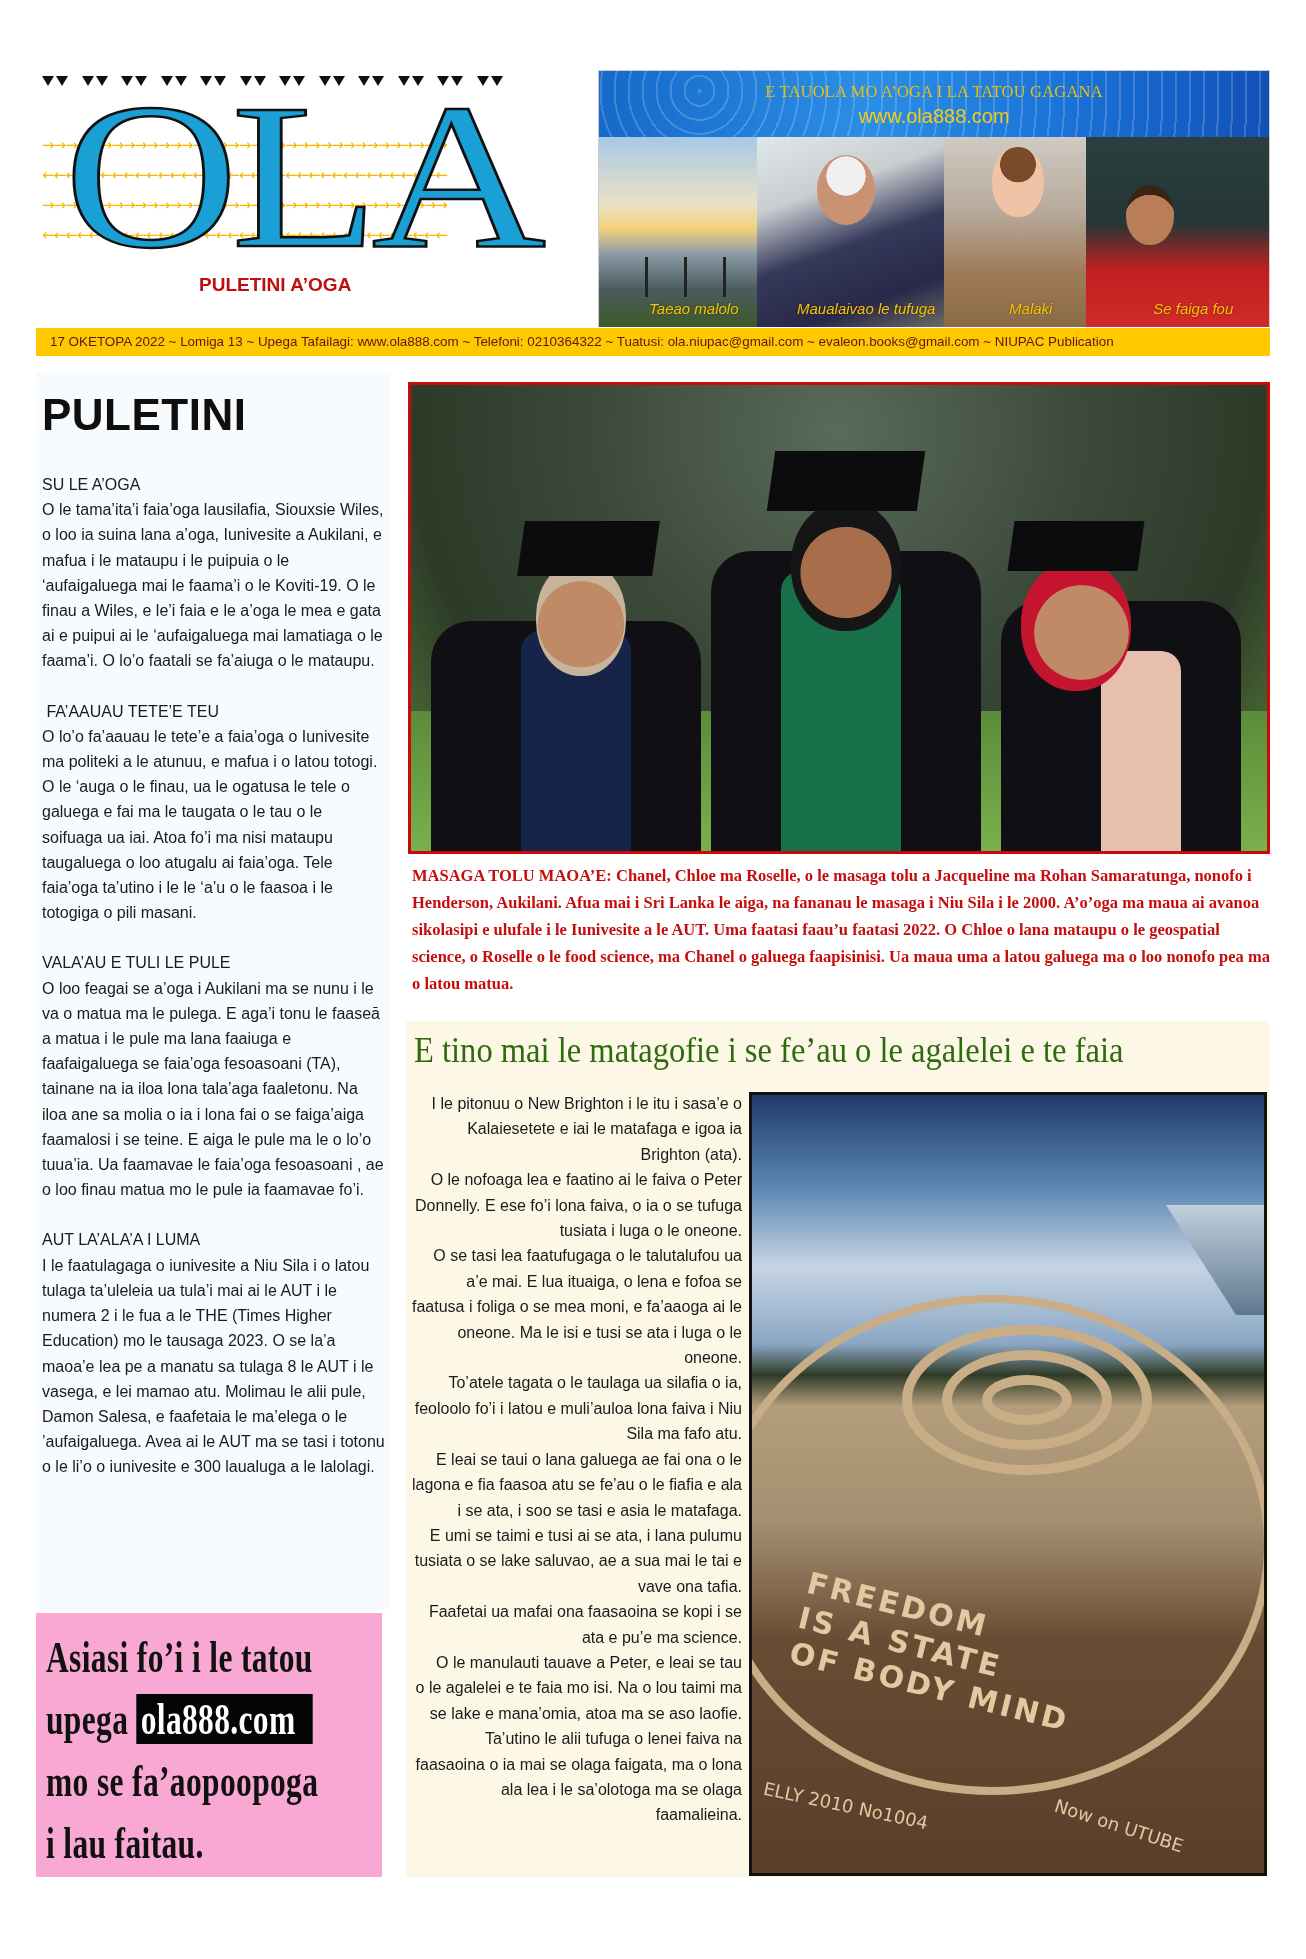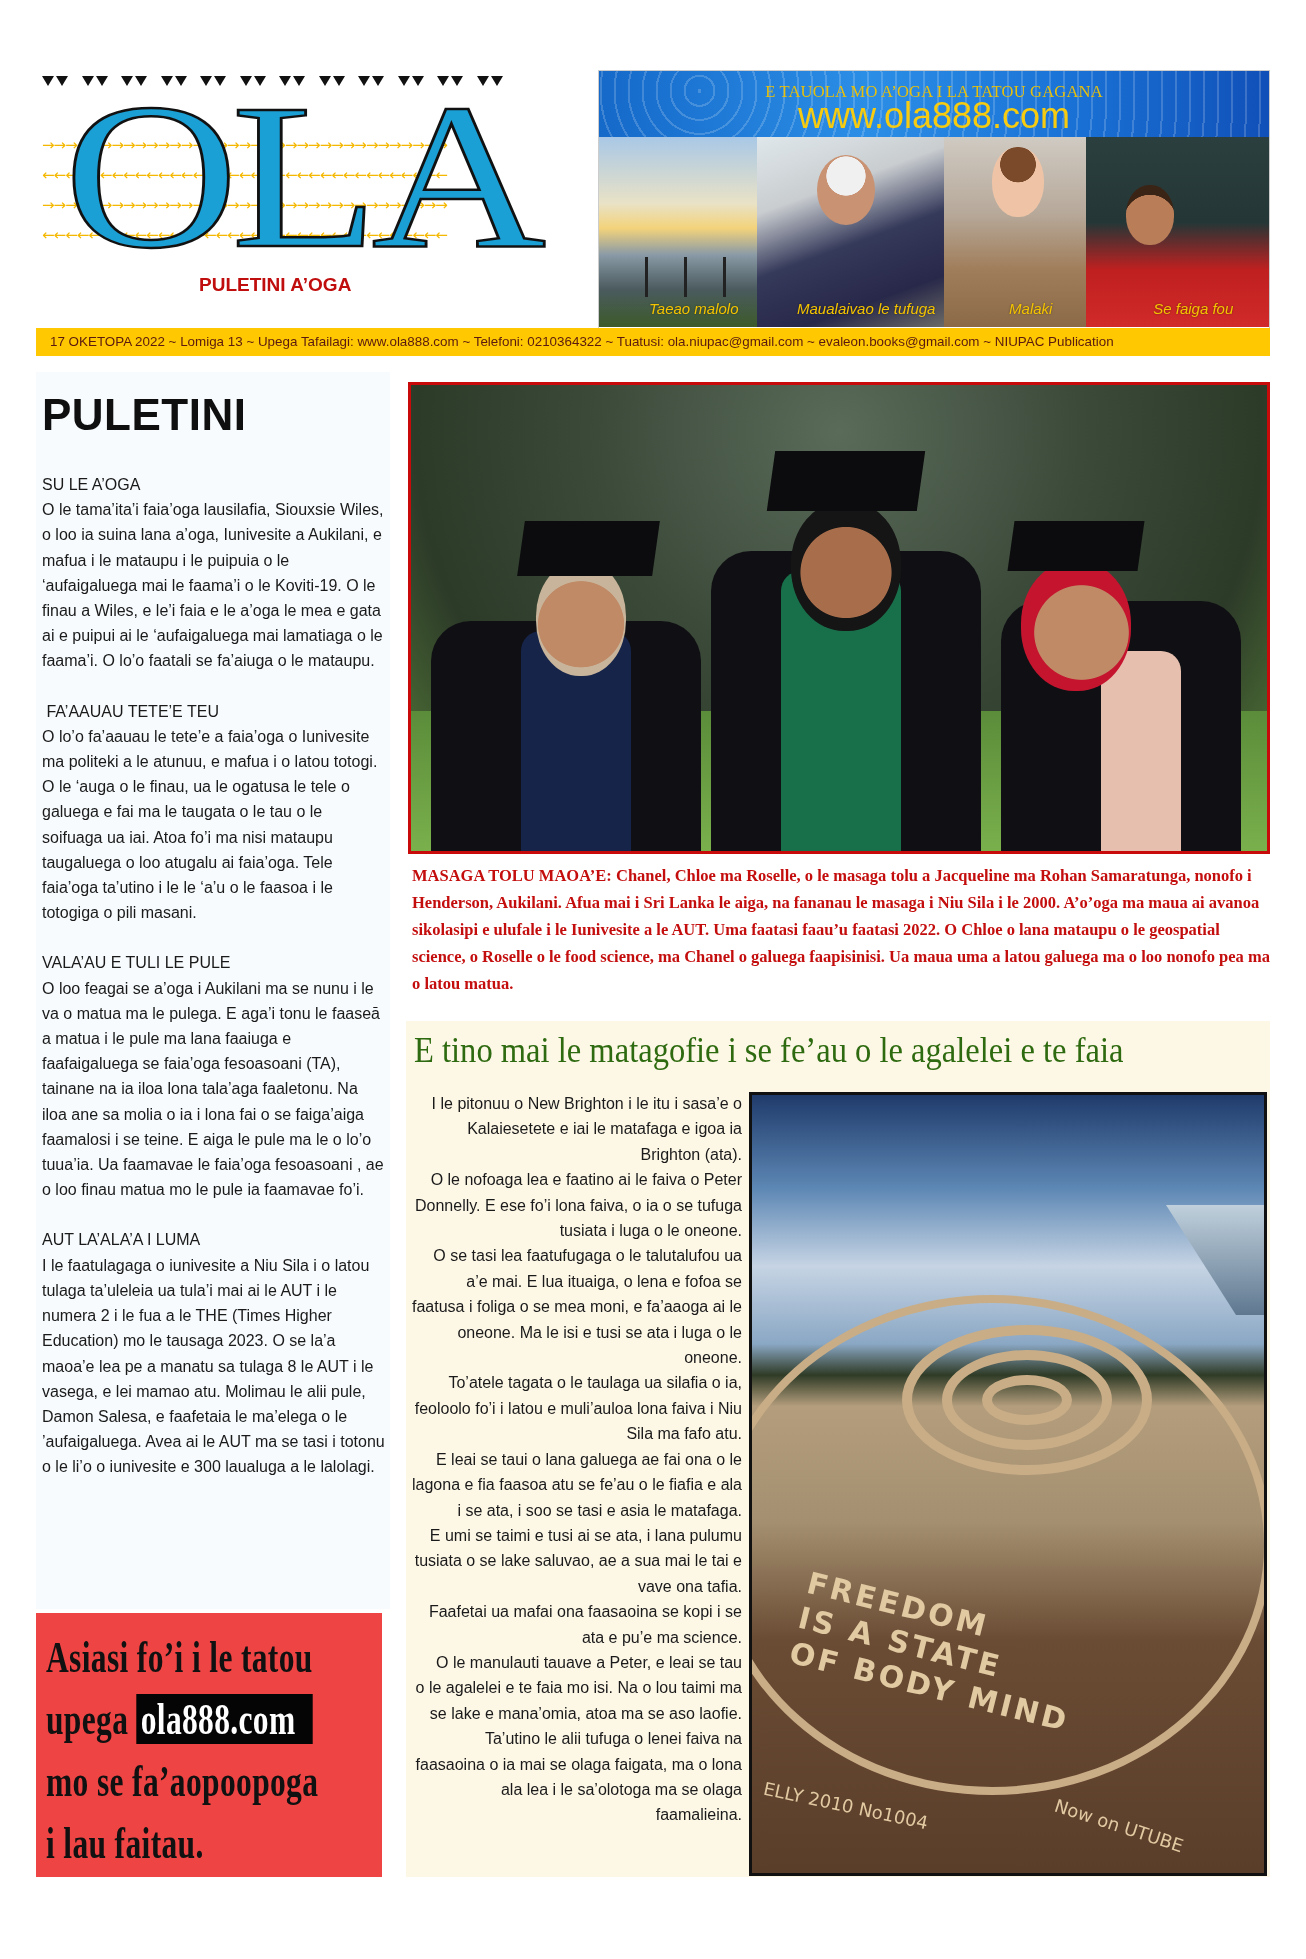--- a/index.html
+++ b/index.html
@@ -14,21 +14,21 @@
   .arrow-rows { position: absolute; left: 6px; top: 60px; width: 444px; }
   .arrow-row { color: #f5b800; font-size: 15px; line-height: 30px; letter-spacing: -1px; white-space: nowrap; overflow: hidden; font-family: "DejaVu Sans", sans-serif; }
   .logo { position: absolute; left: 28px; top: 26px; font-family: "Liberation Serif", serif; font-size: 208px; line-height: 160px; color: #1ba0d6; -webkit-text-stroke: 2.5px #111; letter-spacing: -6px; transform: scaleX(1.16); transform-origin: left top; }
   .subtitle { position: absolute; left: 163px; top: 204px; color: #c00d0d; font-weight: bold; font-size: 19px; }
 
   
   .banner { position: absolute; left: 598px; top: 70px; width: 672px; height: 265px; border: 1px solid #cccccc; overflow: hidden; }
   .banner-top { height: 66px; background: linear-gradient(90deg, #1569c9 0%, #2b8ee6 40%, #1a72d6 70%, #1050b8 100%); position: relative; text-align: center; }
   .banner-top::before { content: ""; position: absolute; inset: 0; background: repeating-radial-gradient(circle at 15% 30%, rgba(255,255,255,0.18) 0 2px, transparent 2px 14px); }
   .banner-tag { position: relative; padding-top: 11px; font-family: "Liberation Serif", serif; font-size: 16.5px; color: #e8c00c; letter-spacing: 0.2px; }
-  .banner-url { position: relative; font-size: 36px; color: #f7cc10; line-height: 28px; }
+  .banner-url { position: relative; font-size: 20px; color: #f7cc10; line-height: 28px; }
   .banner-photos { display: flex; height: 190px; }
   .photo { position: relative; height: 100%; overflow: hidden; }
   .photo-caption { position: absolute; bottom: 10px; left: 0; right: 0; text-align: center; font-style: italic; color: #f5c400; font-size: 15px; text-shadow: 0 0 2px rgba(0,0,0,0.45); padding-left: 32px; }
   .p1 { width: 158px; background: linear-gradient(180deg, #a9c8e6 0%, #e9e2c6 35%, #f3d37b 48%, #8a9aa6 62%, #4b5b5f 80%, #3c5a2a 100%); }
   .p1::after { content: ""; position: absolute; left: 10px; right: 0; top: 120px; height: 40px; background: repeating-linear-gradient(90deg, transparent 0 36px, #222 36px 39px); }
   .p2 { width: 188px; background: linear-gradient(160deg, #dfe7ea 0%, #c9cdd0 30%, #35395a 55%, #28284a 80%, #6b6a66 100%); }
   .p2::before { content: ""; position: absolute; left: 60px; top: 18px; width: 58px; height: 70px; border-radius: 50%; background: radial-gradient(circle at 50% 30%, #f0f0f0 0 34%, #c99272 35% 100%); }
   .p3 { width: 142px; background: linear-gradient(180deg, #cfcac2 0%, #b7a99a 40%, #a07d5a 70%, #8b6a48 100%); }
   .p3::before { content: ""; position: absolute; left: 48px; top: 10px; width: 52px; height: 70px; border-radius: 48%; background: radial-gradient(circle at 50% 25%, #7b4a2a 0 30%, #efc4a6 31% 100%); }
   .p4 { width: 184px; background: linear-gradient(180deg, #2c3f3f 0%, #243636 45%, #c02020 70%, #d12a2a 100%); }
@@ -37,21 +37,21 @@
   
   .info-bar { position: absolute; left: 36px; top: 328px; width: 1234px; height: 28px; background: #ffc800; color: #5a1a10; font-size: 13.4px; line-height: 28px; padding-left: 14px; white-space: nowrap; overflow: hidden; }
 
   
   .left-col { position: absolute; left: 36px; top: 372px; width: 354px; height: 1237px; background: #f7fbfd; }
   .contents-title { position: absolute; left: 6px; top: 18px; font-size: 44px; font-weight: bold; color: #0f0f0f; letter-spacing: 0.5px; }
   .left-text { position: absolute; left: 6px; top: 100px; width: 345px; font-size: 16px; line-height: 25.2px; color: #1a1a1a; }
   .left-text .sec { margin-bottom: 25px; }
   .left-text .sec-head { display: block; }
 
-  .promo { position: absolute; left: 36px; top: 1613px; width: 346px; height: 264px; background: #ef4444; padding: 13px 10px; }
+  .promo { position: absolute; left: 36px; top: 1613px; width: 346px; height: 264px; background: #f9a8d4; padding: 13px 10px; }
   .promo-line { font-family: "Liberation Serif", serif; font-weight: bold; font-size: 45px; line-height: 62px; color: #111; transform: scaleX(0.7); transform-origin: left center; white-space: nowrap; letter-spacing: 0.5px; }
   .promo-url { background: #050505; color: #ffffff; padding: 0 24px 0 6px; }
 
   
   .grad-photo { position: absolute; left: 408px; top: 382px; width: 862px; height: 472px; border: 3px solid #c80a0a; overflow: hidden;
     background: radial-gradient(ellipse at 50% 10%, #5a6b5a 0%, #3c4a3a 40%, #2c3a28 70%, #5e8a3c 100%); }
   .grad-photo .grass { position: absolute; left: 0; right: 0; bottom: 0; height: 140px; background: linear-gradient(180deg, #5b8c3a, #7ab04c); }
   .grad-person { position: absolute; bottom: 0; }
   .gp-body { position: absolute; bottom: 0; left: 0; border-radius: 40px 40px 0 0; background: #101014; }
   .gp-head { position: absolute; border-radius: 48%; background: #b67e5c; }

